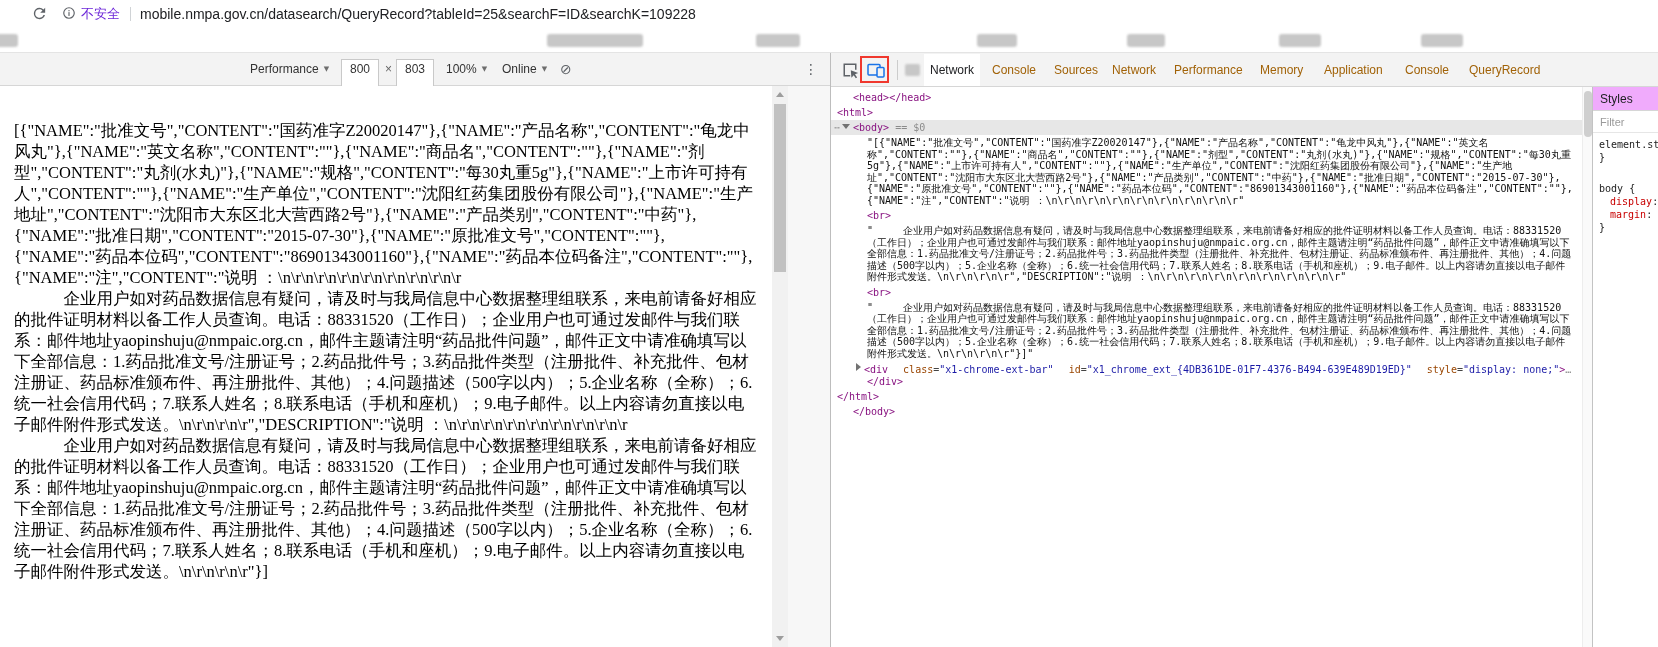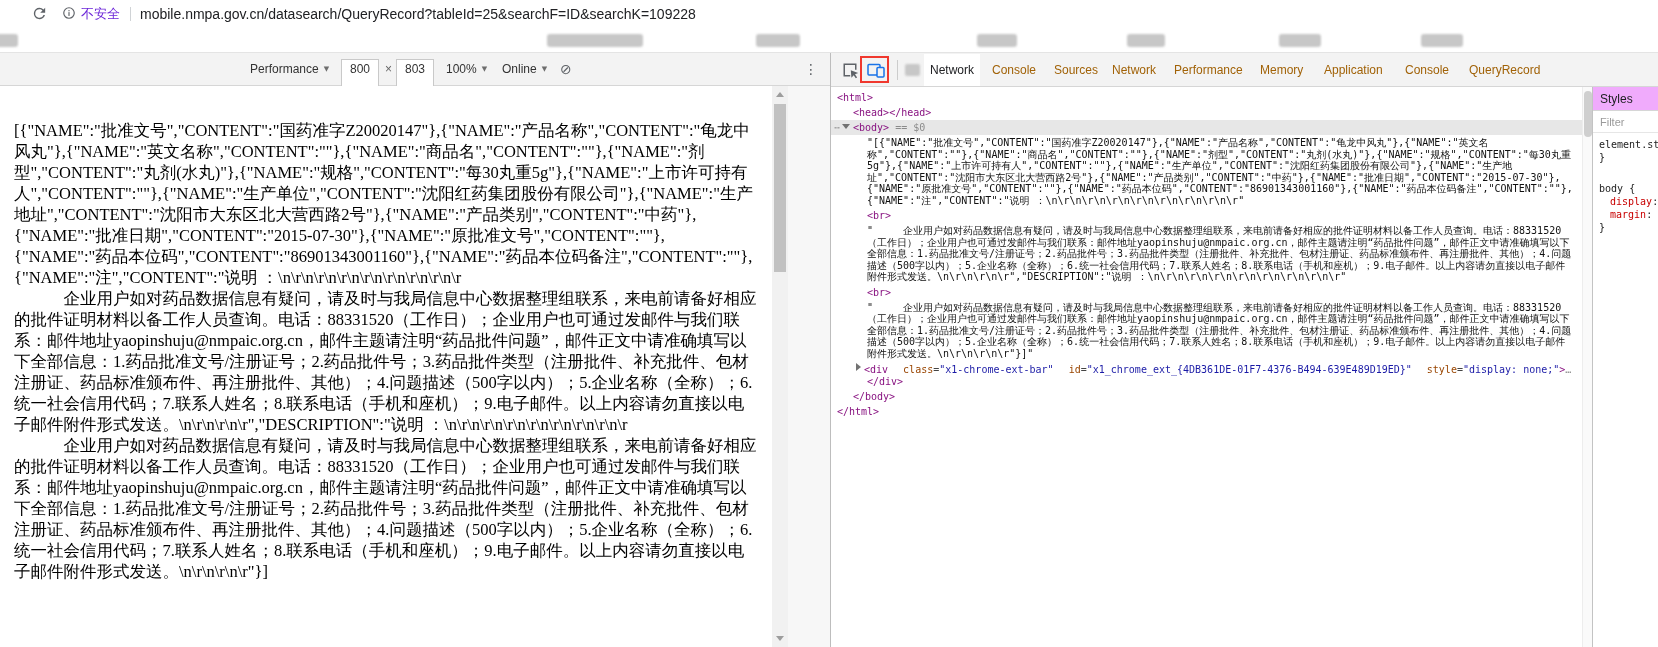--- a/index.html
+++ b/index.html
@@ -179,43 +179,43 @@
       <span class="tab" style="left:337px">Performance</span>
       <span class="tab" style="left:423px">Memory</span>
       <span class="tab" style="left:487px">Application</span>
       <span class="tab" style="left:568px">Console</span>
       <span class="tab" style="left:632px">QueryRecord</span>
     </div>
 
     <div class="dt-body">
       <div class="dom-tree">
 
+        <div class="tl ind1"><span class="tag">&lt;head&gt;</span><span class="tag">&lt;/head&gt;</span></div>
+
         <div class="tl ind0"><span class="tag">&lt;html&gt;</span></div>
-
-        <div class="tl ind1"><span class="tag">&lt;head&gt;</span><span class="tag">&lt;/head&gt;</span></div>
 
         <div class="tl ind1 selected">
           <span class="gutter-dots">⋯</span><span class="tri down"></span><span class="tag">&lt;body&gt;</span><span class="gray marker">== $0</span>
         </div>
 
         <div class="tl ind2 wrap"><span class="txt"><span>"</span><span>[{"NAME":"批准文号","CONTENT":"国药准字Z20020147"},{"NAME":"产品名称","CONTENT":"龟龙中风丸"},{"NAME":"英文名称","CONTENT":""},{"NAME":"商品名","CONTENT":""},{"NAME":"剂型","CONTENT":"丸剂(水丸)"},{"NAME":"规格","CONTENT":"每30丸重5g"},{"NAME":"上市许可持有人","CONTENT":""},{"NAME":"生产单位","CONTENT":"沈阳红药集团股份有限公司"},{"NAME":"生产地址","CONTENT":"沈阳市大东区北大营西路2号"},{"NAME":"产品类别","CONTENT":"中药"},{"NAME":"批准日期","CONTENT":"2015-07-30"},{"NAME":"原批准文号","CONTENT":""},{"NAME":"药品本位码","CONTENT":"86901343001160"},{"NAME":"药品本位码备注","CONTENT":""},{"NAME":"注","CONTENT":"说明 ：\n\r\n\r\n\r\n\r\n\r\n\r\n\r\n\r</span><span>"</span></span></div>
 
         <div class="tl ind2"><span class="tag">&lt;br&gt;</span></div>
 
         <div class="tl ind2 wrap"><span class="txt"><span>"</span><span>　　　企业用户如对药品数据信息有疑问，请及时与我局信息中心数据整理组联系，来电前请备好相应的批件证明材料以备工作人员查询。电话：88331520（工作日）；企业用户也可通过发邮件与我们联系：邮件地址yaopinshuju@nmpaic.org.cn，邮件主题请注明“药品批件问题”，邮件正文中请准确填写以下全部信息：1.药品批准文号/注册证号；2.药品批件号；3.药品批件类型（注册批件、补充批件、包材注册证、药品标准颁布件、再注册批件、其他）；4.问题描述（500字以内）；5.企业名称（全称）；6.统一社会信用代码；7.联系人姓名；8.联系电话（手机和座机）；9.电子邮件。以上内容请勿直接以电子邮件附件形式发送。\n\r\n\r\n\r","DESCRIPTION":"说明 ：\n\r\n\r\n\r\n\r\n\r\n\r\n\r\n\r</span><span>"</span></span></div>
 
         <div class="tl ind2"><span class="tag">&lt;br&gt;</span></div>
 
         <div class="tl ind2 wrap"><span class="txt"><span>"</span><span>　　　企业用户如对药品数据信息有疑问，请及时与我局信息中心数据整理组联系，来电前请备好相应的批件证明材料以备工作人员查询。电话：88331520（工作日）；企业用户也可通过发邮件与我们联系：邮件地址yaopinshuju@nmpaic.org.cn，邮件主题请注明“药品批件问题”，邮件正文中请准确填写以下全部信息：1.药品批准文号/注册证号；2.药品批件号；3.药品批件类型（注册批件、补充批件、包材注册证、药品标准颁布件、再注册批件、其他）；4.问题描述（500字以内）；5.企业名称（全称）；6.统一社会信用代码；7.联系人姓名；8.联系电话（手机和座机）；9.电子邮件。以上内容请勿直接以电子邮件附件形式发送。\n\r\n\r\n\r"}]</span><span>"</span></span></div>
 
         <div class="tl ind2 wrap"><span class="tri right"></span><span class="tag">&lt;div</span><span class="attr">class</span><span class="eq">=</span><span class="val">"x1-chrome-ext-bar"</span><span class="attr">id</span><span class="eq">=</span><span class="val">"x1_chrome_ext_{4DB361DE-01F7-4376-B494-639E489D19ED}"</span><span class="attr">style</span><span class="eq">=</span><span class="val">"display: none;"</span><span class="tag">&gt;</span><span class="gray">…</span><span class="tag">&lt;/div&gt;</span></div>
 
+        <div class="tl ind0"><span class="tag">&lt;/html&gt;</span></div>
+
         <div class="tl ind1"><span class="tag">&lt;/body&gt;</span></div>
-
-        <div class="tl ind0"><span class="tag">&lt;/html&gt;</span></div>
 
       </div>
 
       <div class="tree-scrollbar">
         <div class="thumb"></div>
       </div>
 
       <div class="styles-sidebar">
         <div class="sb-tabs">
           <span class="sb-tab">Styles</span>

